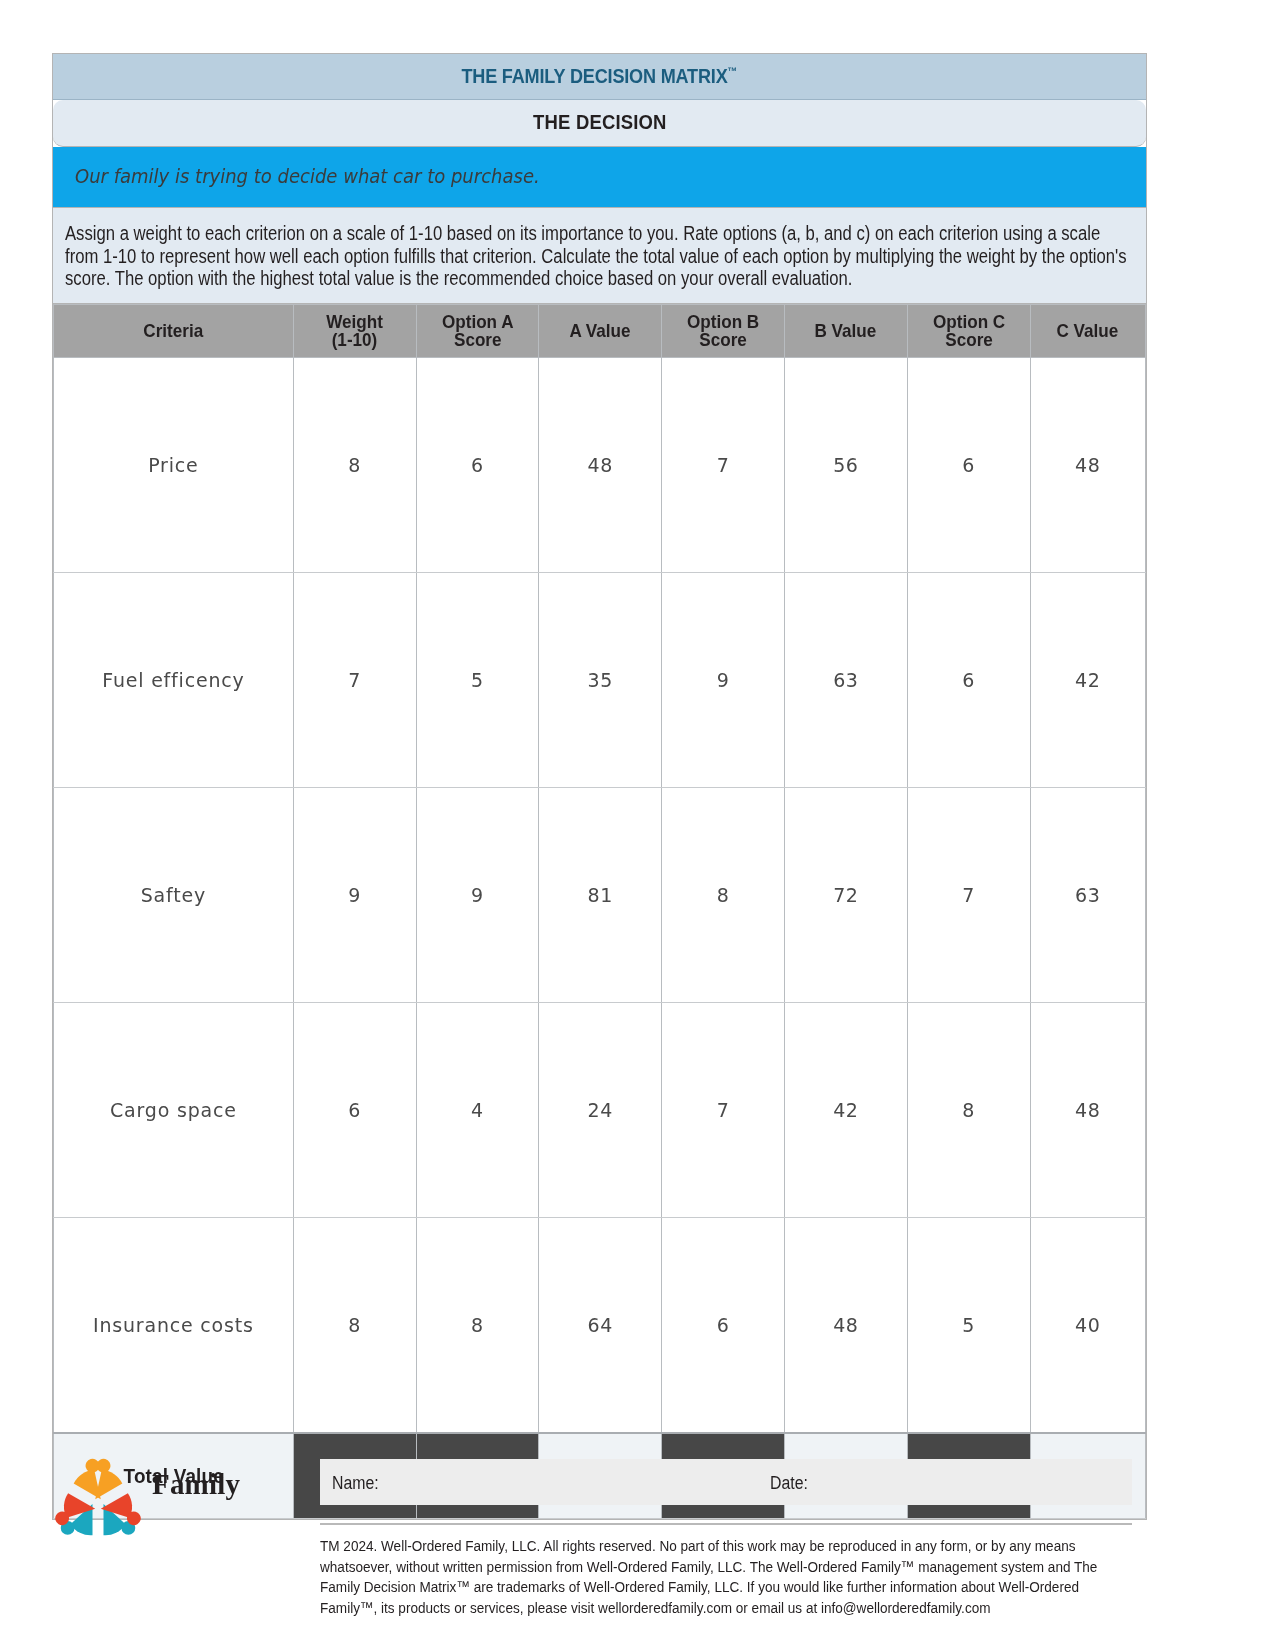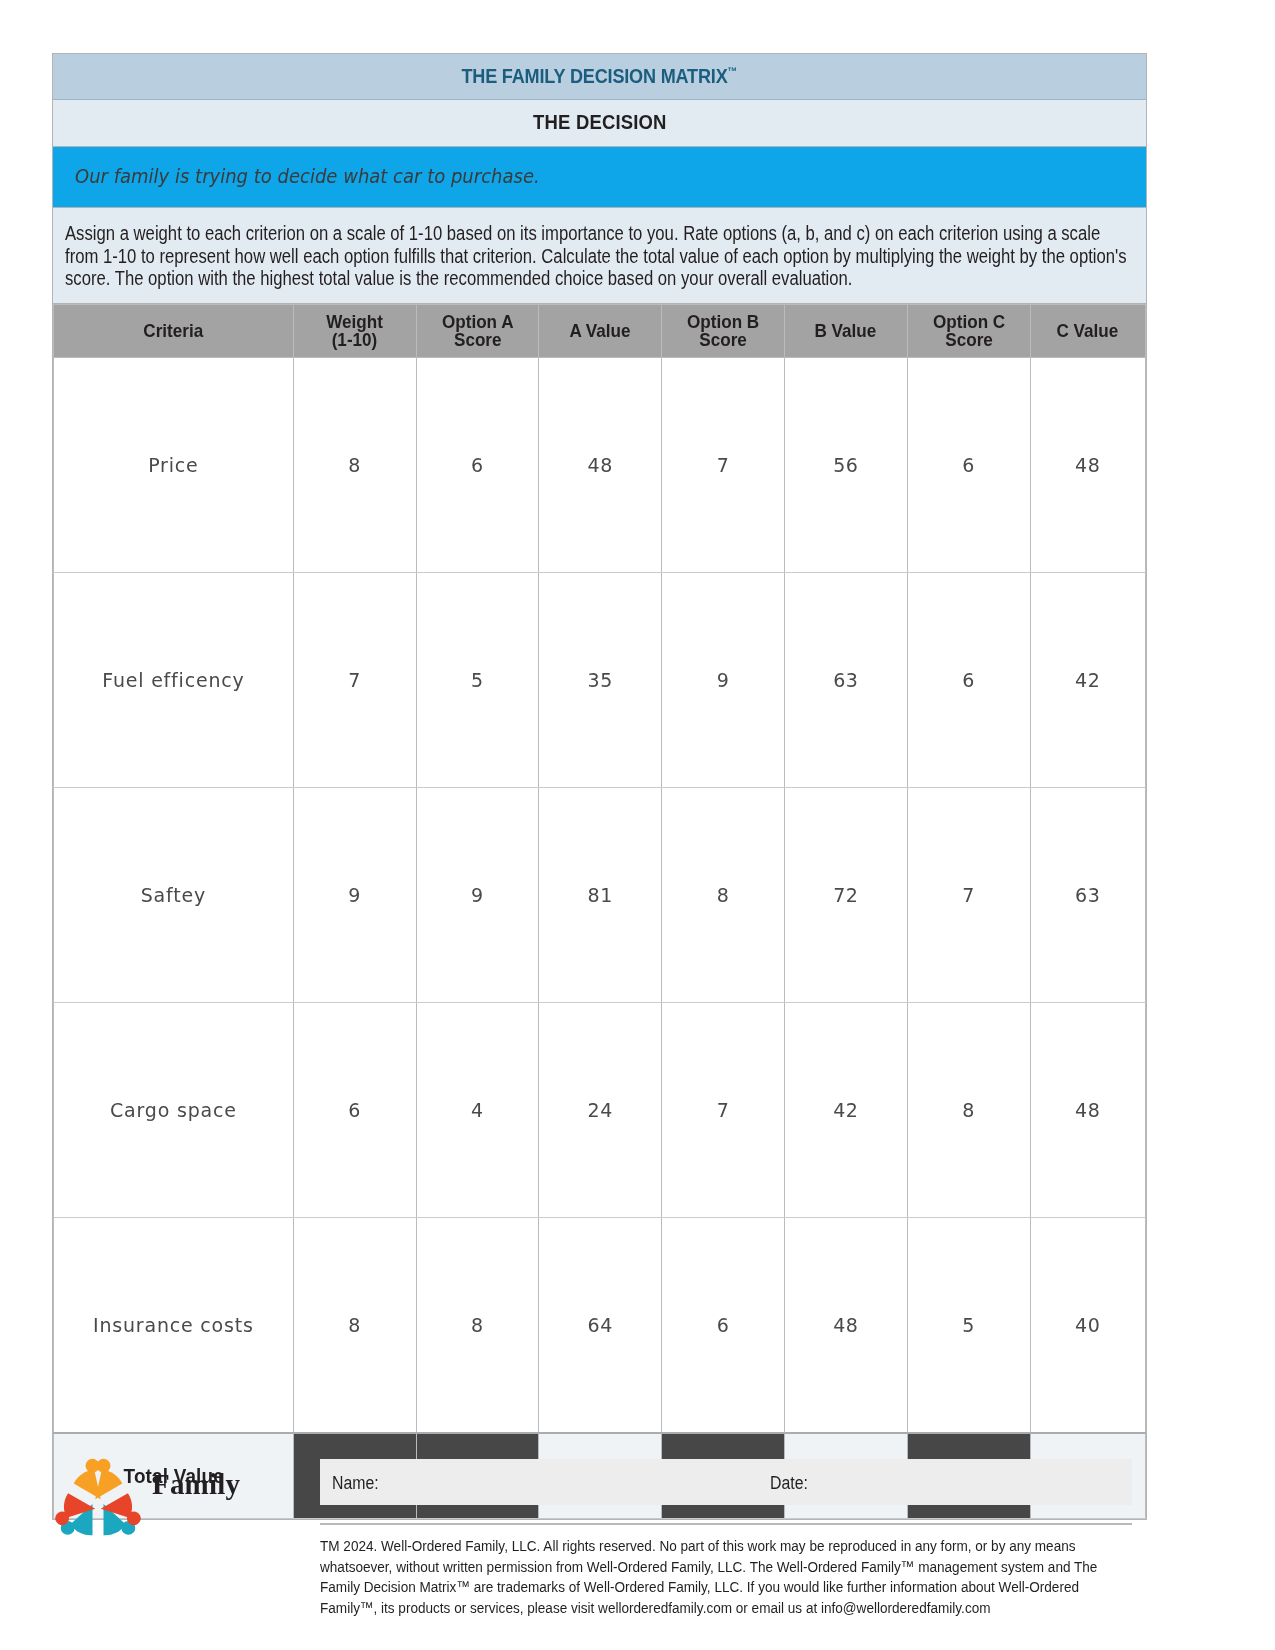--- a/index.html
+++ b/index.html
@@ -53,20 +53,21 @@
   .title-bar .tm {
     font-size: 11px;
     vertical-align: super;
   }
 
   .decision-bar {
     background: #e2eaf2;
     border-bottom: 1px solid #b4b4b4;
     text-align: center;
     padding: 10px 16px 12px;
+    border-radius: 10px;
   }
   .decision-bar .decision-text {
     font-weight: bold;
     font-size: 21px;
     color: #231f20;
     letter-spacing: 0.2px;
     transform: scaleX(0.88);
     display: inline-block;
   }
 

